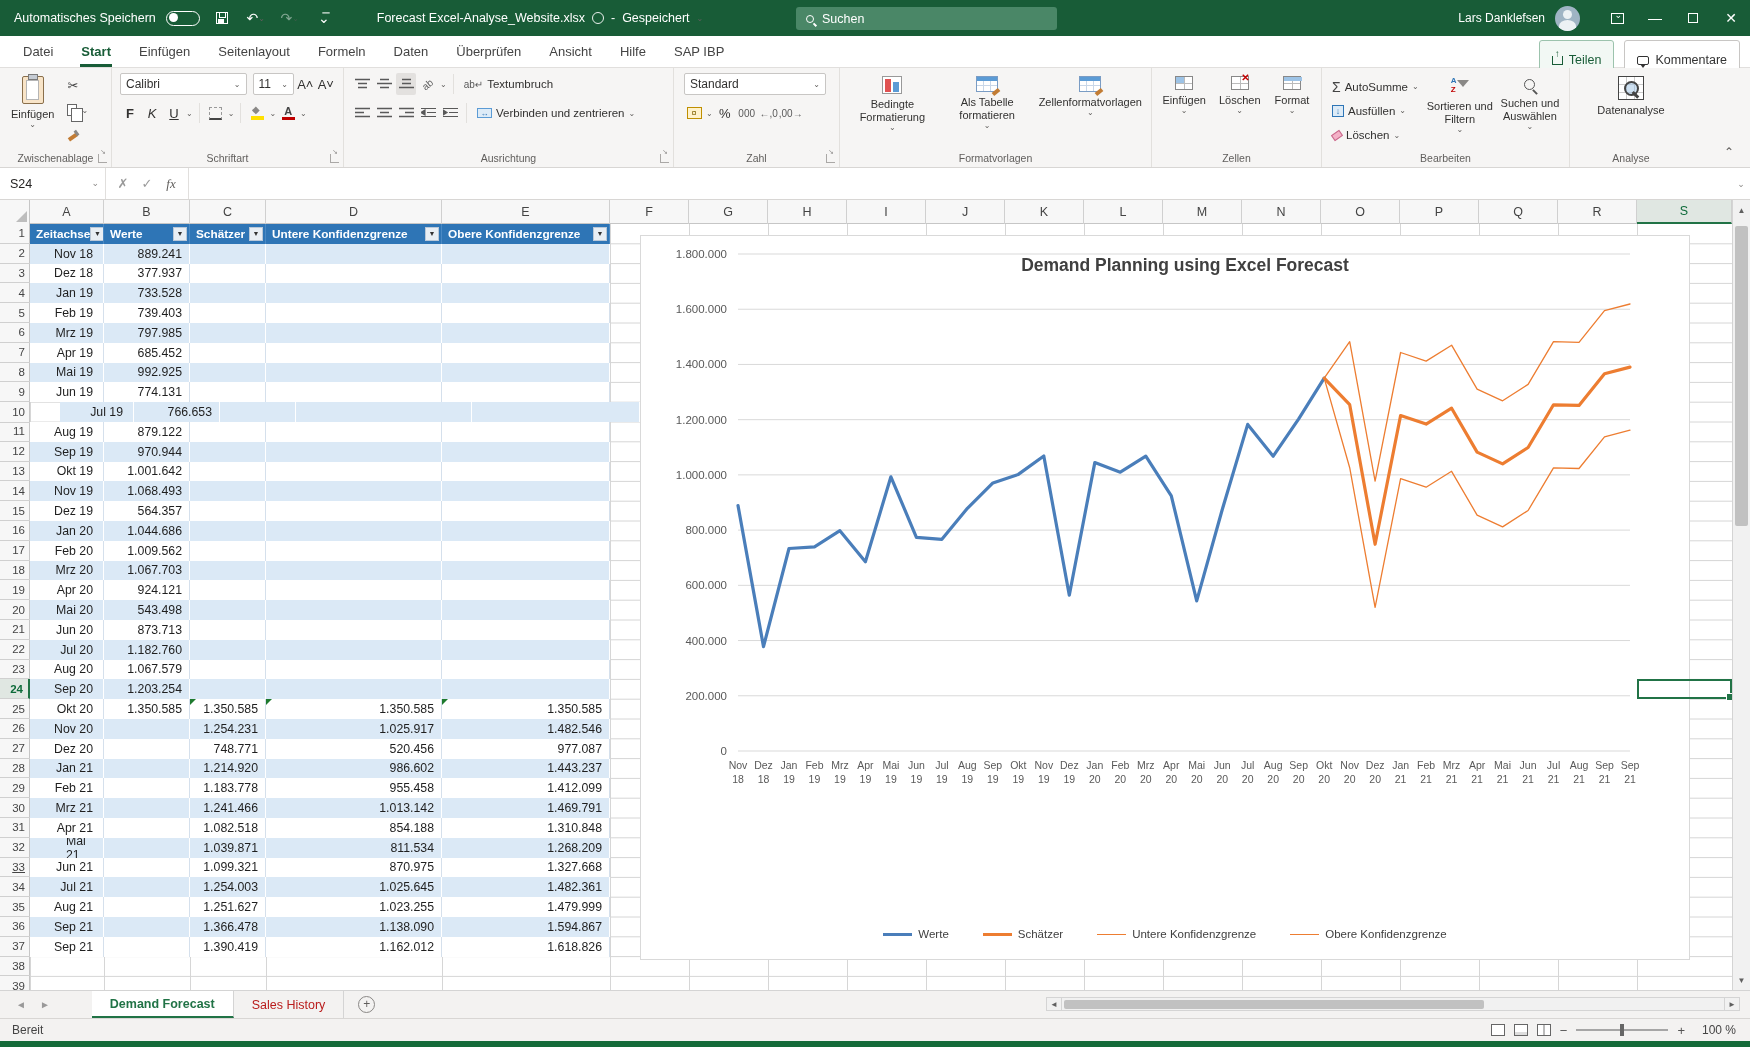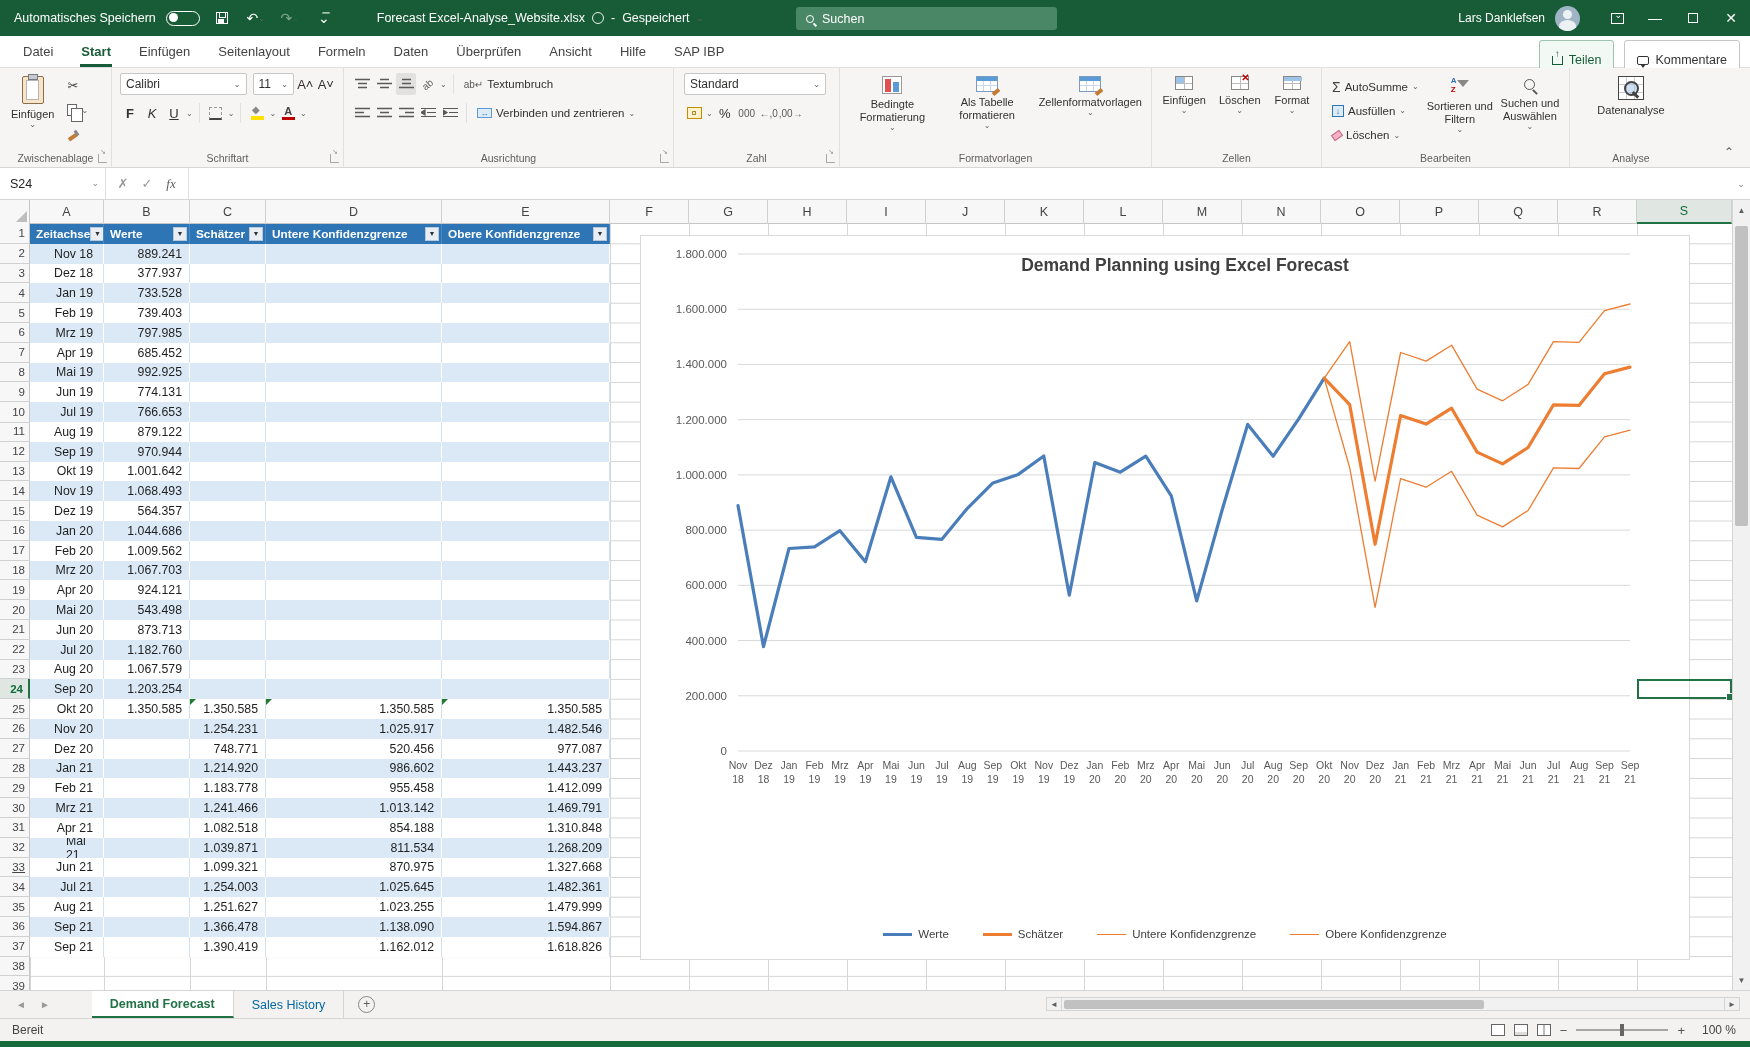--- a/index.html
+++ b/index.html
@@ -155,21 +155,21 @@
   .sel-cell { position:absolute; z-index:20; border:2px solid #217346; background:transparent; }
   .sel-cell::after { content:""; position:absolute; right:-4px; bottom:-4px; width:6px; height:6px; background:#217346; border:1px solid #fff; }
   
   .vscroll { position:absolute; right:0; top:0; width:18px; height:790px; background:#F1F1F1; border-left:1px solid #D4D4D4; z-index:30; }
   .vs-arrow { position:absolute; left:0; width:17px; height:20px; display:flex; align-items:center; justify-content:center; font-size:8px; color:#606060; }
   .vs-thumb { position:absolute; left:2px; top:26px; width:13px; height:300px; background:#C1C1C1; border-radius:2px; }
   
   .tabbar { position:absolute; left:0; top:990px; width:1750px; height:28px; background:#F3F2F1; border-top:1px solid #D4D4D4; display:flex; align-items:stretch; }
   .tb-nav { display:flex; align-items:center; gap:14px; padding:0 16px 0 16px; color:#999; font-size:10px; }
   .stabs { display:flex; align-items:stretch; margin-left:26px; }
-  .stab { display:flex; align-items:center; padding:0 18px; font-size:12.5px; color:#0369a1; border-right:1px solid #D4D4D4; position:relative; }
+  .stab { display:flex; align-items:center; padding:0 18px; font-size:12.5px; color:#b91c1c; border-right:1px solid #D4D4D4; position:relative; }
   .stab.active { background:#fff; color:#217346; font-weight:bold; border-bottom:2px solid #217346; border-right:1px solid #D4D4D4; }
   .addsheet { width:17px; height:17px; border:1px solid #8a8886; border-radius:50%; color:#605E5C; font-size:12px; line-height:15px; text-align:center; margin:5px 0 0 14px; }
   .hscroll { position:absolute; right:10px; top:5px; width:694px; height:16px; display:flex; align-items:center; }
   .hs-arrow { width:16px; height:14px; font-size:8px; color:#606060; display:flex; align-items:center; justify-content:center; background:#F1F1F1; border:1px solid #D4D4D4; }
   .hs-track { flex:1; height:14px; background:#F1F1F1; border:1px solid #D4D4D4; border-left:none; border-right:none; position:relative; }
   .hs-thumb { position:absolute; left:2px; top:1.5px; height:9px; width:420px; background:#C1C1C1; border-radius:2px; }
   
   .statusbar { position:absolute; left:0; top:1018px; width:1750px; height:23px; background:#F3F2F1; border-top:1px solid #D8D6D4; display:flex; align-items:center; font-size:12px; color:#444; }
   .sb-status { padding-left:12px; }
   .sb-right { margin-left:auto; display:flex; align-items:center; gap:9px; padding-right:14px; }
@@ -710,21 +710,21 @@
           <div class="tcell num" style="width: 176px; height: 19.8px;"></div>
           <div class="tcell num" style="width: 168px; height: 19.8px;"></div>
         </div>
         <div class="trow plain" style="top: 158.4px;">
           <div class="tcell date" style="width: 74px; height: 19.8px;">Jun 19</div>
           <div class="tcell num" style="width: 86px; height: 19.8px;">774.131</div>
           <div class="tcell num" style="width: 76px; height: 19.8px;"></div>
           <div class="tcell num" style="width: 176px; height: 19.8px;"></div>
           <div class="tcell num" style="width: 168px; height: 19.8px;"></div>
         </div>
-        <div class="trow band" style="top: 178.2px;">
+        <div class="trow band" style="top: 178.2px; margin-left: 30px;">
           <div class="tcell date" style="width: 74px; height: 19.8px;">Jul 19</div>
           <div class="tcell num" style="width: 86px; height: 19.8px;">766.653</div>
           <div class="tcell num" style="width: 76px; height: 19.8px;"></div>
           <div class="tcell num" style="width: 176px; height: 19.8px;"></div>
           <div class="tcell num" style="width: 168px; height: 19.8px;"></div>
         </div>
         <div class="trow plain" style="top: 198px;">
           <div class="tcell date" style="width: 74px; height: 19.8px;">Aug 19</div>
           <div class="tcell num" style="width: 86px; height: 19.8px;">879.122</div>
           <div class="tcell num" style="width: 76px; height: 19.8px;"></div>

